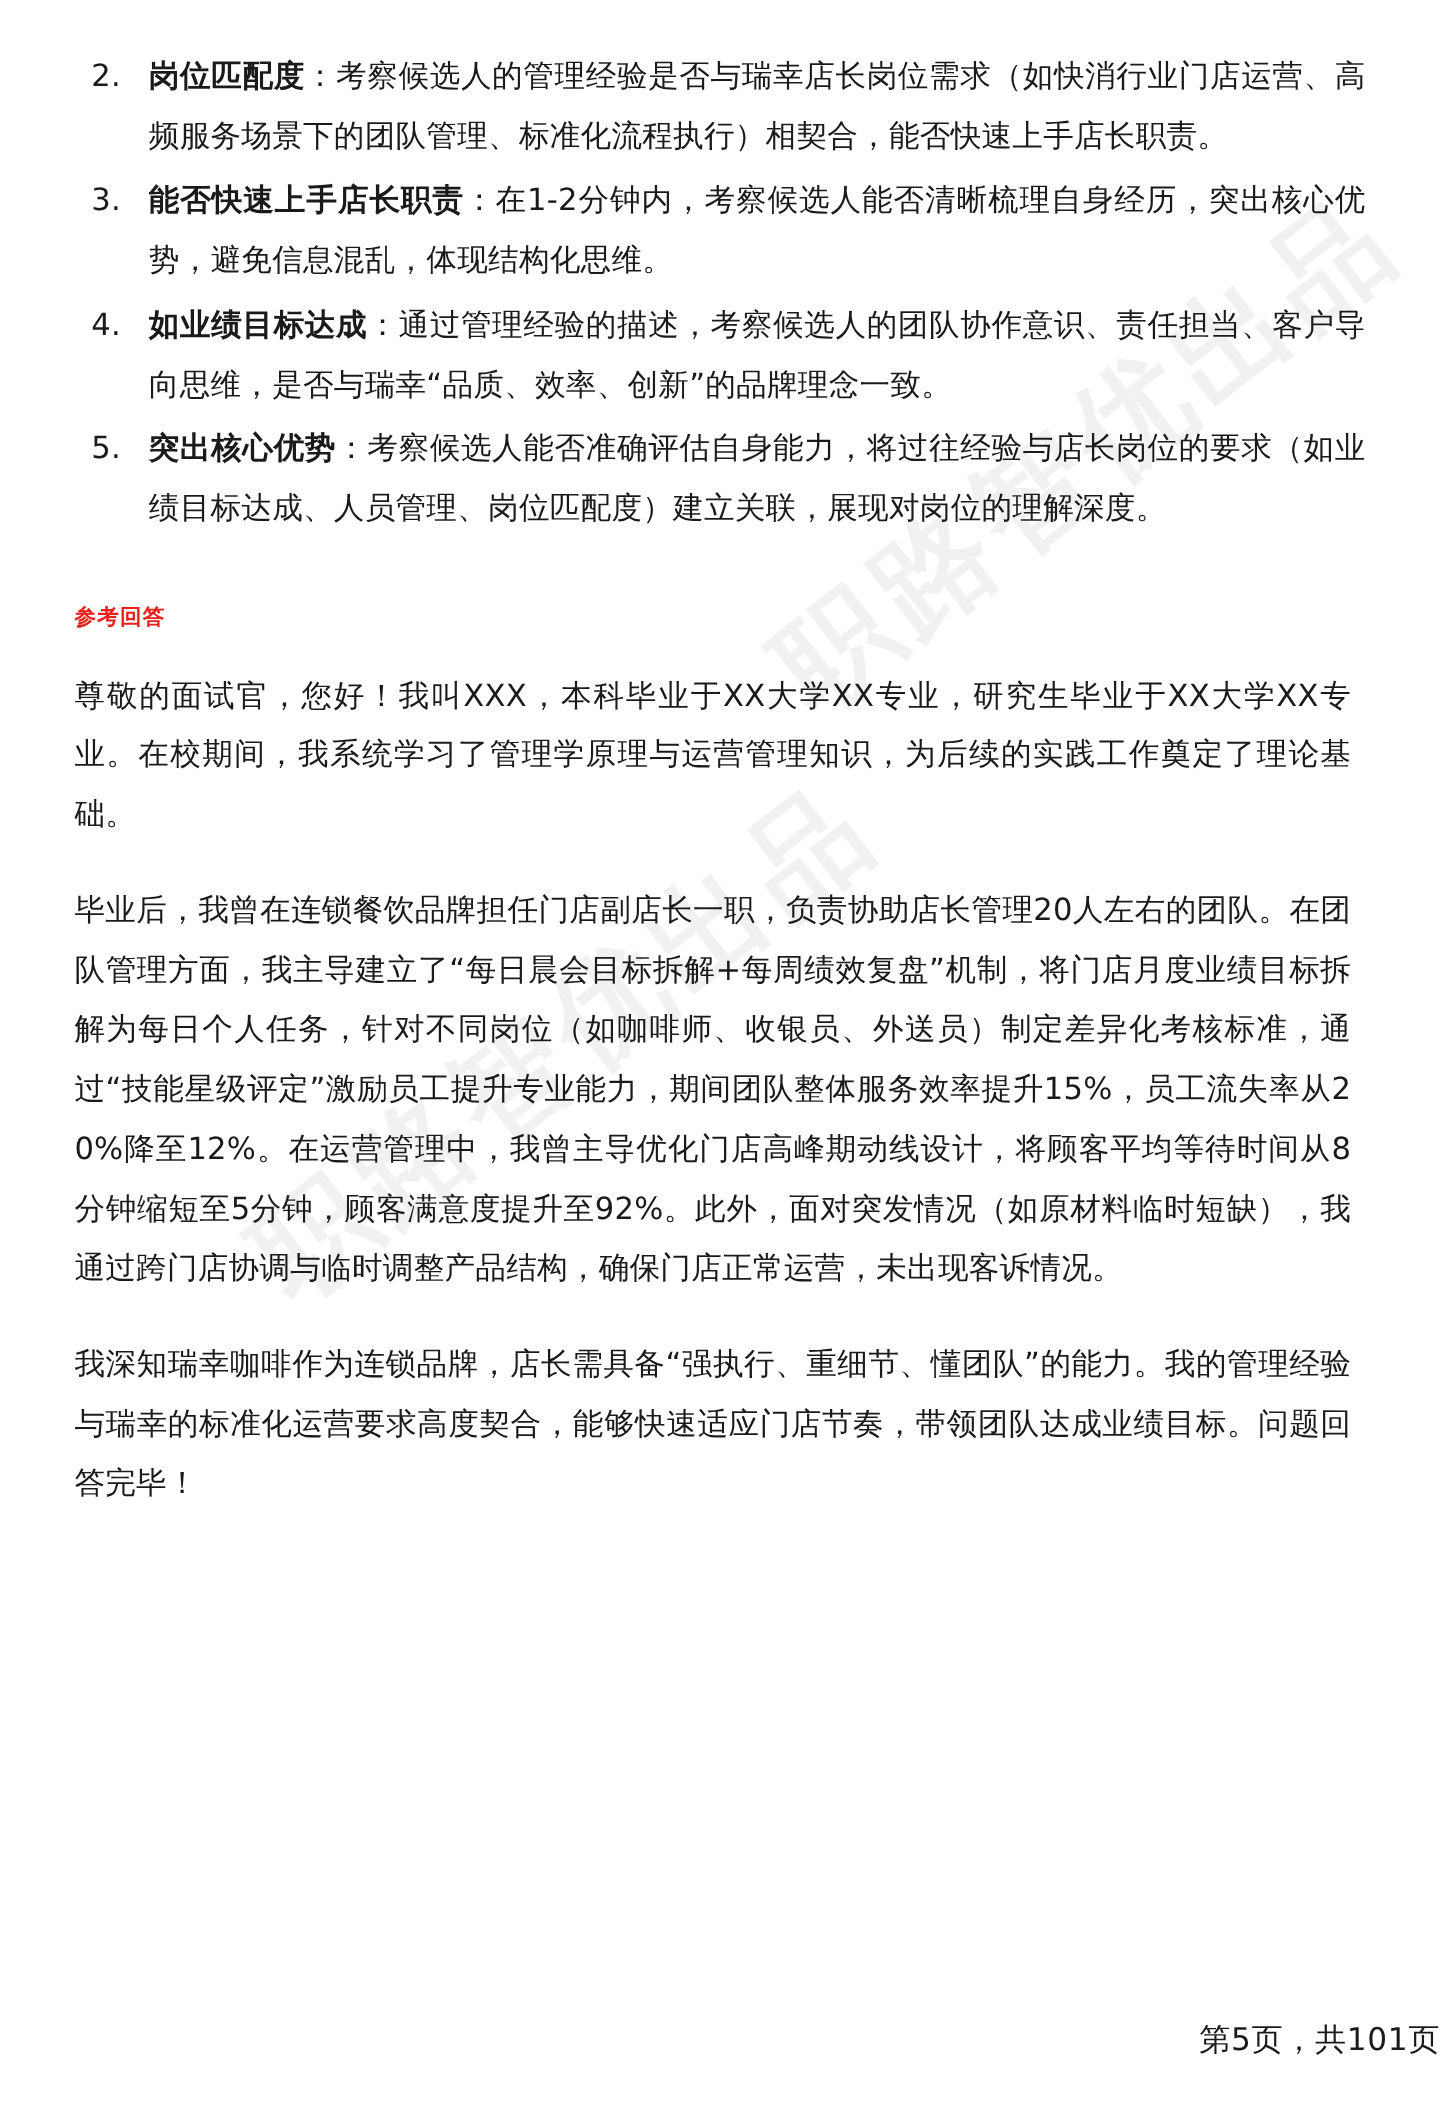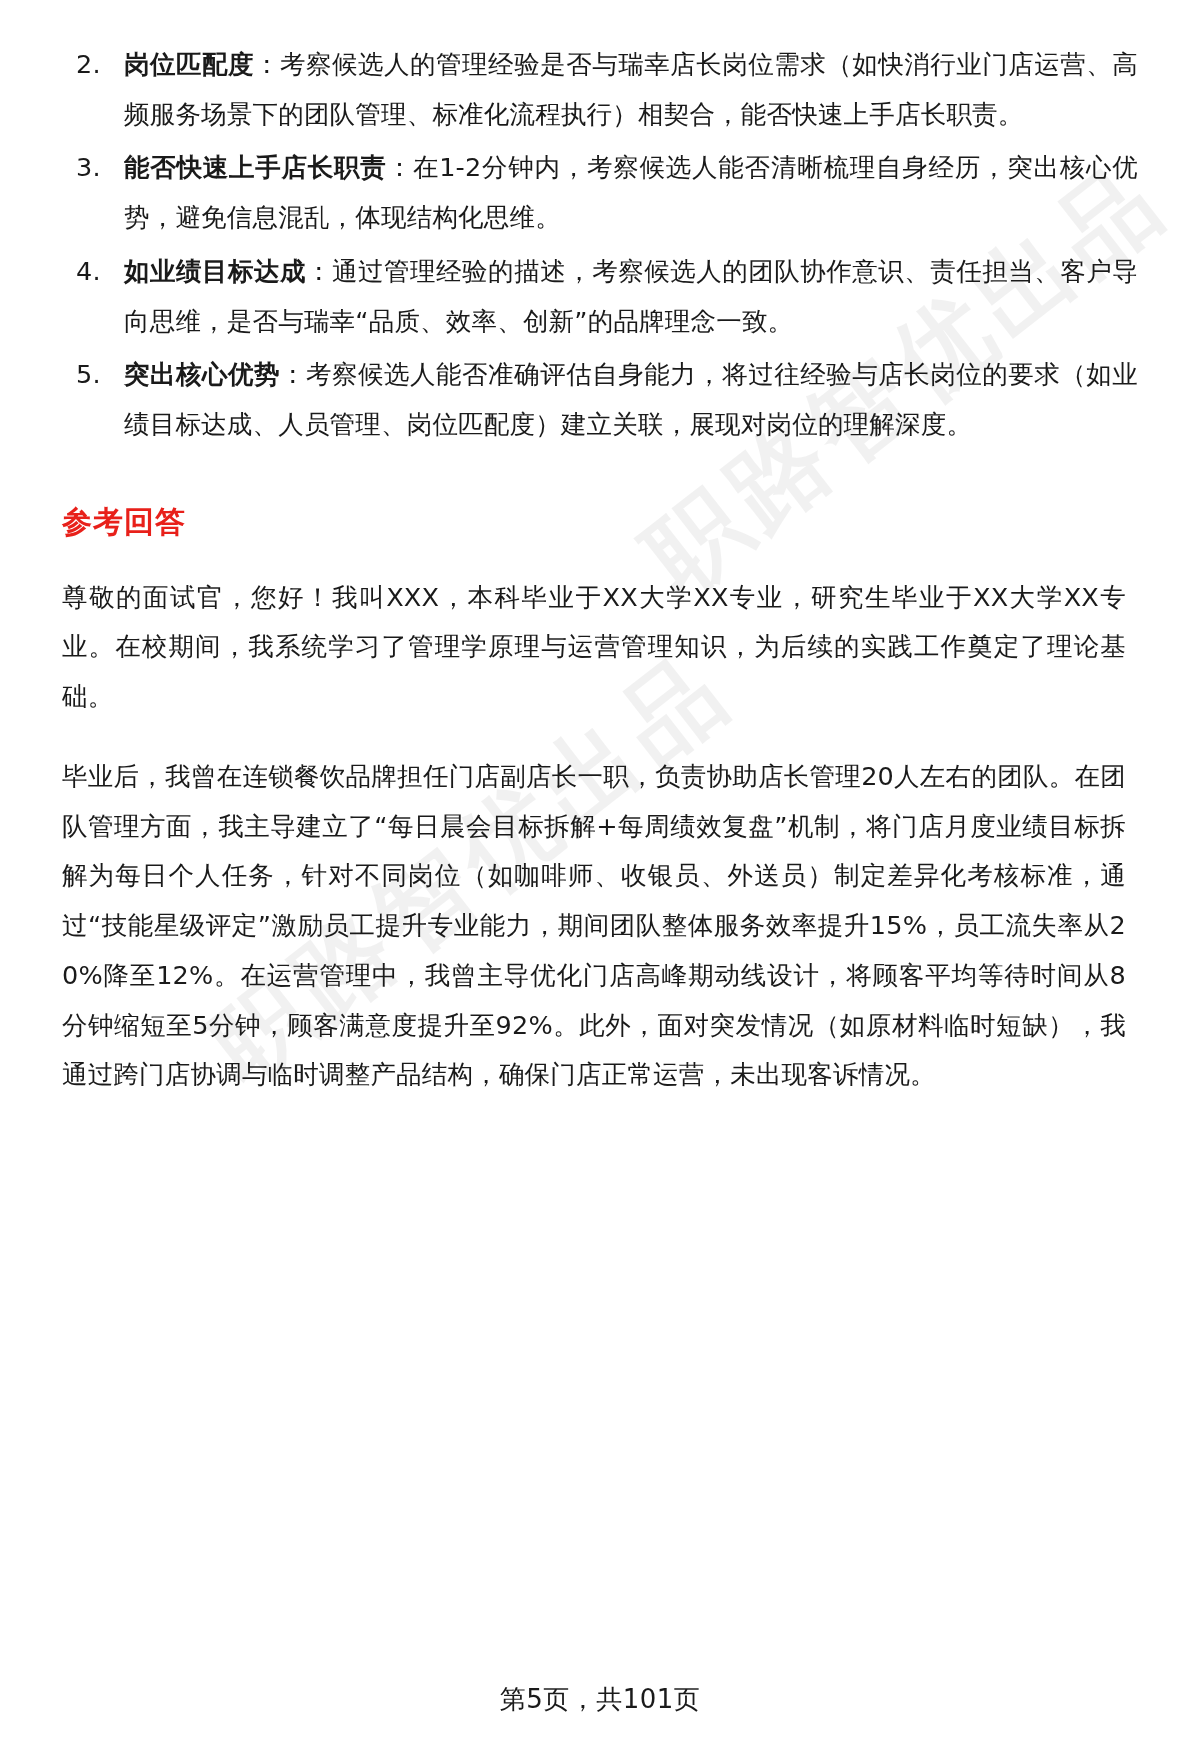--- a/index.html
+++ b/index.html
@@ -72,21 +72,21 @@
     line-height: 1.95;
     color: #1a1a1a;
   }
   .criteria-term {
     font-weight: 700;
   }
 
   
   .section-heading {
     margin: 52px 0 30px 0;
-    font-size: 30px;
+    font-size: 18px;
     font-weight: 700;
     color: #e8201a;
     letter-spacing: 1px;
   }
 
   
   .answer-para {
     font-size: 25.5px;
     line-height: 1.95;
     margin: 0 12px 30px 0;
@@ -98,21 +98,21 @@
   .answer-para:last-of-type {
     margin-bottom: 0;
   }
 
   
   .page-footer {
     position: absolute;
     left: 0;
     right: 0;
     bottom: 38px;
-    text-align: center;
+    text-align: right;
     font-size: 26px;
     color: #1a1a1a;
     z-index: 1;
     letter-spacing: 0.5px;
   }
 </style>
 </head>
 <body>
 
 <div class="watermark-layer">
@@ -139,18 +139,19 @@
     <li class="criteria-item">
       <span class="criteria-num">5.</span><span class="criteria-term">突出核心优势</span><span>：</span><span>考察候选人能否准确评估自身能力，将过往经验与店长岗位的要求（如业绩目标达成、人员管理、岗位匹配度）建立关联，展现对岗位的理解深度。</span>
     </li>
 
   </ol>
 
   <h2 class="section-heading">参考回答</h2>
 
   <p class="answer-para">尊敬的面试官，您好！我叫XXX，本科毕业于XX大学XX专业，研究生毕业于XX大学XX专业。在校期间，我系统学习了管理学原理与运营管理知识，为后续的实践工作奠定了理论基础。</p>
   <p class="answer-para">毕业后，我曾在连锁餐饮品牌担任门店副店长一职，负责协助店长管理20人左右的团队。在团队管理方面，我主导建立了“每日晨会目标拆解+每周绩效复盘”机制，将门店月度业绩目标拆解为每日个人任务，针对不同岗位（如咖啡师、收银员、外送员）制定差异化考核标准，通过“技能星级评定”激励员工提升专业能力，期间团队整体服务效率提升15%，员工流失率从20%降至12%。在运营管理中，我曾主导优化门店高峰期动线设计，将顾客平均等待时间从8分钟缩短至5分钟，顾客满意度提升至92%。此外，面对突发情况（如原材料临时短缺），我通过跨门店协调与临时调整产品结构，确保门店正常运营，未出现客诉情况。</p>
+  <p class="answer-para">我深知瑞幸咖啡作为连锁品牌，店长需具备“强执行、重细节、懂团队”的能力。我的管理经验与瑞幸的标准化运营要求高度契合，能够快速适应门店节奏，带领团队达成业绩目标。问题回答完毕！</p>
 
 </div>
 
 <div class="page-footer">
   <span>第5页，共101页</span>
 </div>
 
 </body></html>

